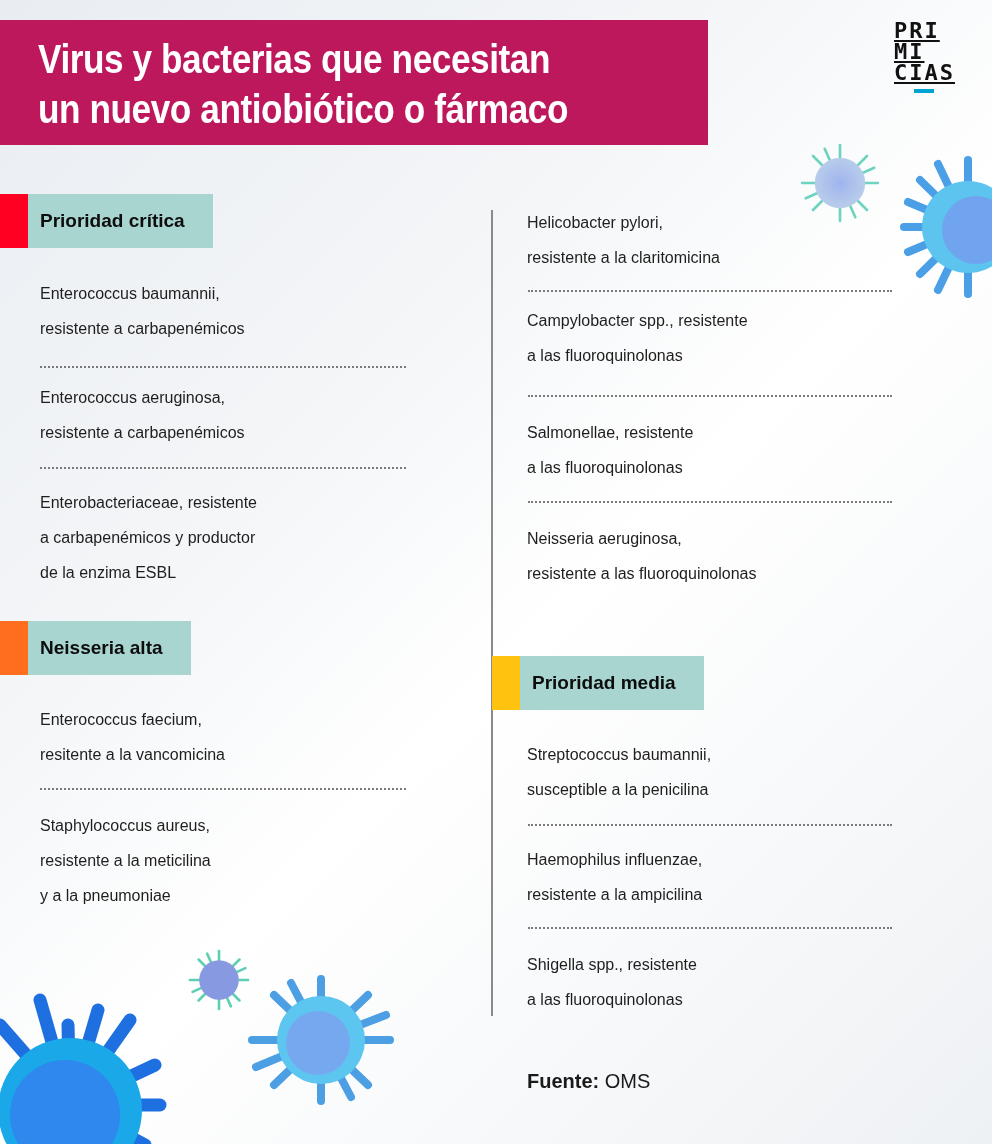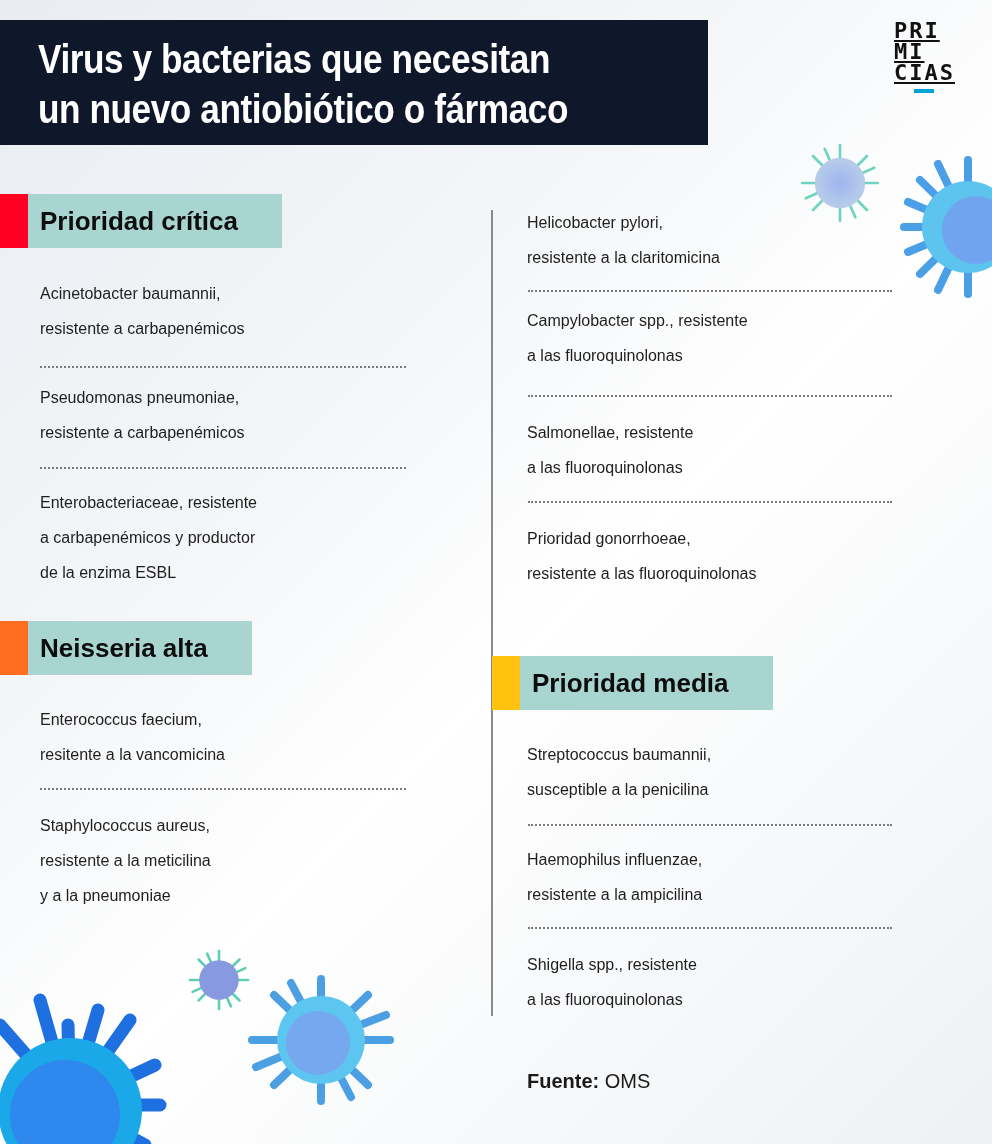--- a/index.html
+++ b/index.html
@@ -5,21 +5,21 @@
   * { box-sizing: border-box; margin: 0; padding: 0; }
   html, body { width: 992px; height: 1144px; overflow: hidden; }
   body {
     position: relative;
     font-family: "Liberation Sans", "DejaVu Sans", sans-serif;
     color: #1a1a1a;
     background: linear-gradient(135deg, #e9edf2 0%, #f4f6f8 35%, #ffffff 55%, #eef1f4 100%);
   }
   .title-box {
     position: absolute; left: 0; top: 20px; width: 708px; height: 125px;
-    background: #0f172a;
+    background: #be185d;
     padding: 14px 0 1px 38px;
   }
   .title-line {
     color: #fff; font-weight: 700; font-size: 40px; line-height: 50px;
     letter-spacing: -0.5px;
     font-family: "Liberation Sans", sans-serif;
     transform: scaleX(0.88); transform-origin: left center;
     white-space: nowrap;
   }
   .logo {
@@ -28,21 +28,21 @@
     font-size: 22px; line-height: 21px; color: #111; letter-spacing: 2px; text-decoration: underline;
   }
   .logo-bar { width: 20px; height: 4px; background: #00a4d3; margin-top: 6px; margin-left: 20px; }
 
   .prio-header {
     position: absolute; height: 54px; display: flex; align-items: center;
     background: #a9d5d0;
   }
   .prio-mark { width: 28px; height: 100%; }
   .prio-label {
-    font-weight: 700; font-size: 26px; color: #0d0d0d; padding: 0 44px 0 12px;
+    font-weight: 700; font-size: 19px; color: #0d0d0d; padding: 0 28px 0 12px;
     white-space: nowrap;
   }
 
   .item {
     position: absolute; font-size: 16px; line-height: 35px; color: #1e1e1e;
     white-space: nowrap;
   }
   .sep {
     position: absolute; height: 0; border-top: 2px dotted #7a7a7a;
   }
@@ -165,26 +165,26 @@
 </svg>
 
 <div class="vline"></div>
 
 <div class="prio-header" style="left:0;top:194px;">
   <div class="prio-mark" style="background:#ff0022;"></div>
   <div class="prio-label">Prioridad crítica</div>
 </div>
 
 <div class="item" style="left:40px;top:276px;">
-  <div>Acinetobacter baumannii,</div>
+  <div>Enterococcus baumannii,</div>
   <div>resistente a carbapenémicos</div>
 </div>
 <div class="sep" style="left:40px;top:366px;width:366px;"></div>
 <div class="item" style="left:40px;top:380px;">
-  <div>Pseudomonas pneumoniae,</div>
+  <div>Enterococcus aeruginosa,</div>
   <div>resistente a carbapenémicos</div>
 </div>
 <div class="sep" style="left:40px;top:467px;width:366px;"></div>
 <div class="item" style="left:40px;top:485px;">
   <div>Enterobacteriaceae, resistente</div>
   <div>a carbapenémicos y productor</div>
   <div>de la enzima ESBL</div>
 </div>
 
 <div class="prio-header" style="left:0;top:621px;">
@@ -212,21 +212,21 @@
   <div>Campylobacter spp., resistente</div>
   <div>a las fluoroquinolonas</div>
 </div>
 <div class="sep" style="left:528px;top:395px;width:364px;"></div>
 <div class="item" style="left:527px;top:415px;">
   <div>Salmonellae, resistente</div>
   <div>a las fluoroquinolonas</div>
 </div>
 <div class="sep" style="left:528px;top:501px;width:364px;"></div>
 <div class="item" style="left:527px;top:521px;">
-  <div>Prioridad gonorrhoeae,</div>
+  <div>Neisseria aeruginosa,</div>
   <div>resistente a las fluoroquinolonas</div>
 </div>
 
 <div class="prio-header" style="left:492px;top:656px;">
   <div class="prio-mark" style="background:#ffc20e;"></div>
   <div class="prio-label">Prioridad media</div>
 </div>
 
 <div class="item" style="left:527px;top:737px;">
   <div>Streptococcus baumannii,</div>

